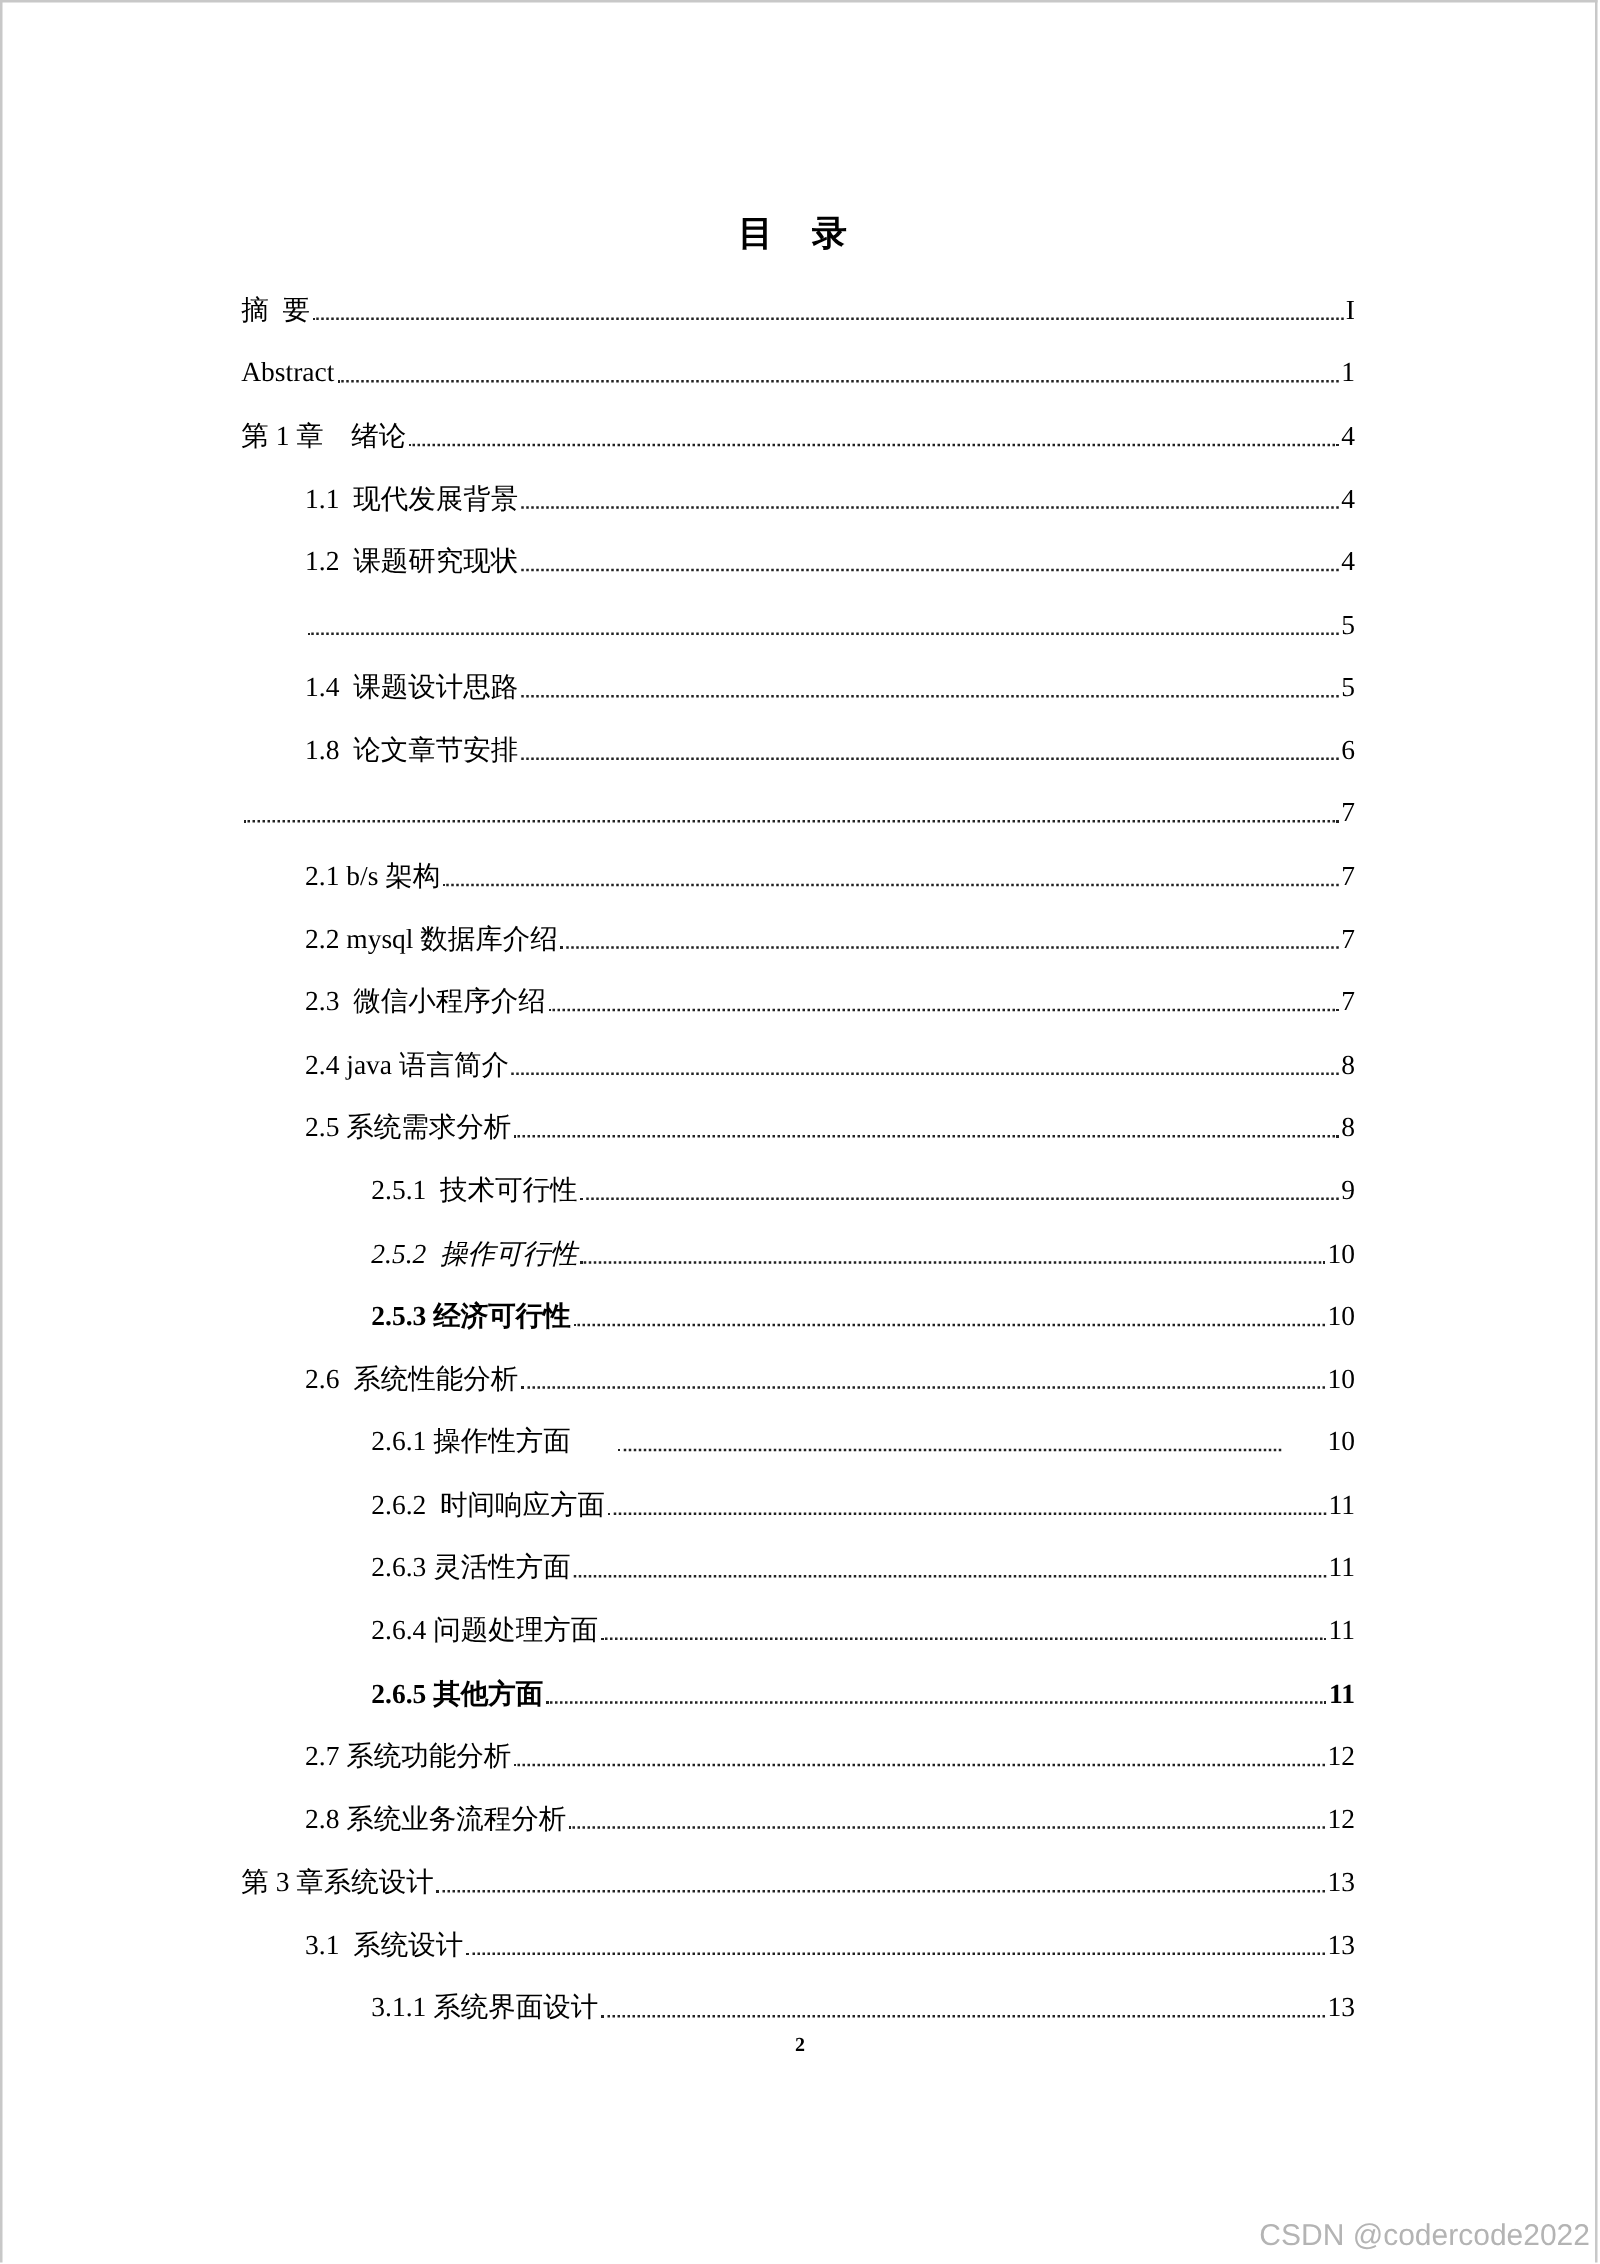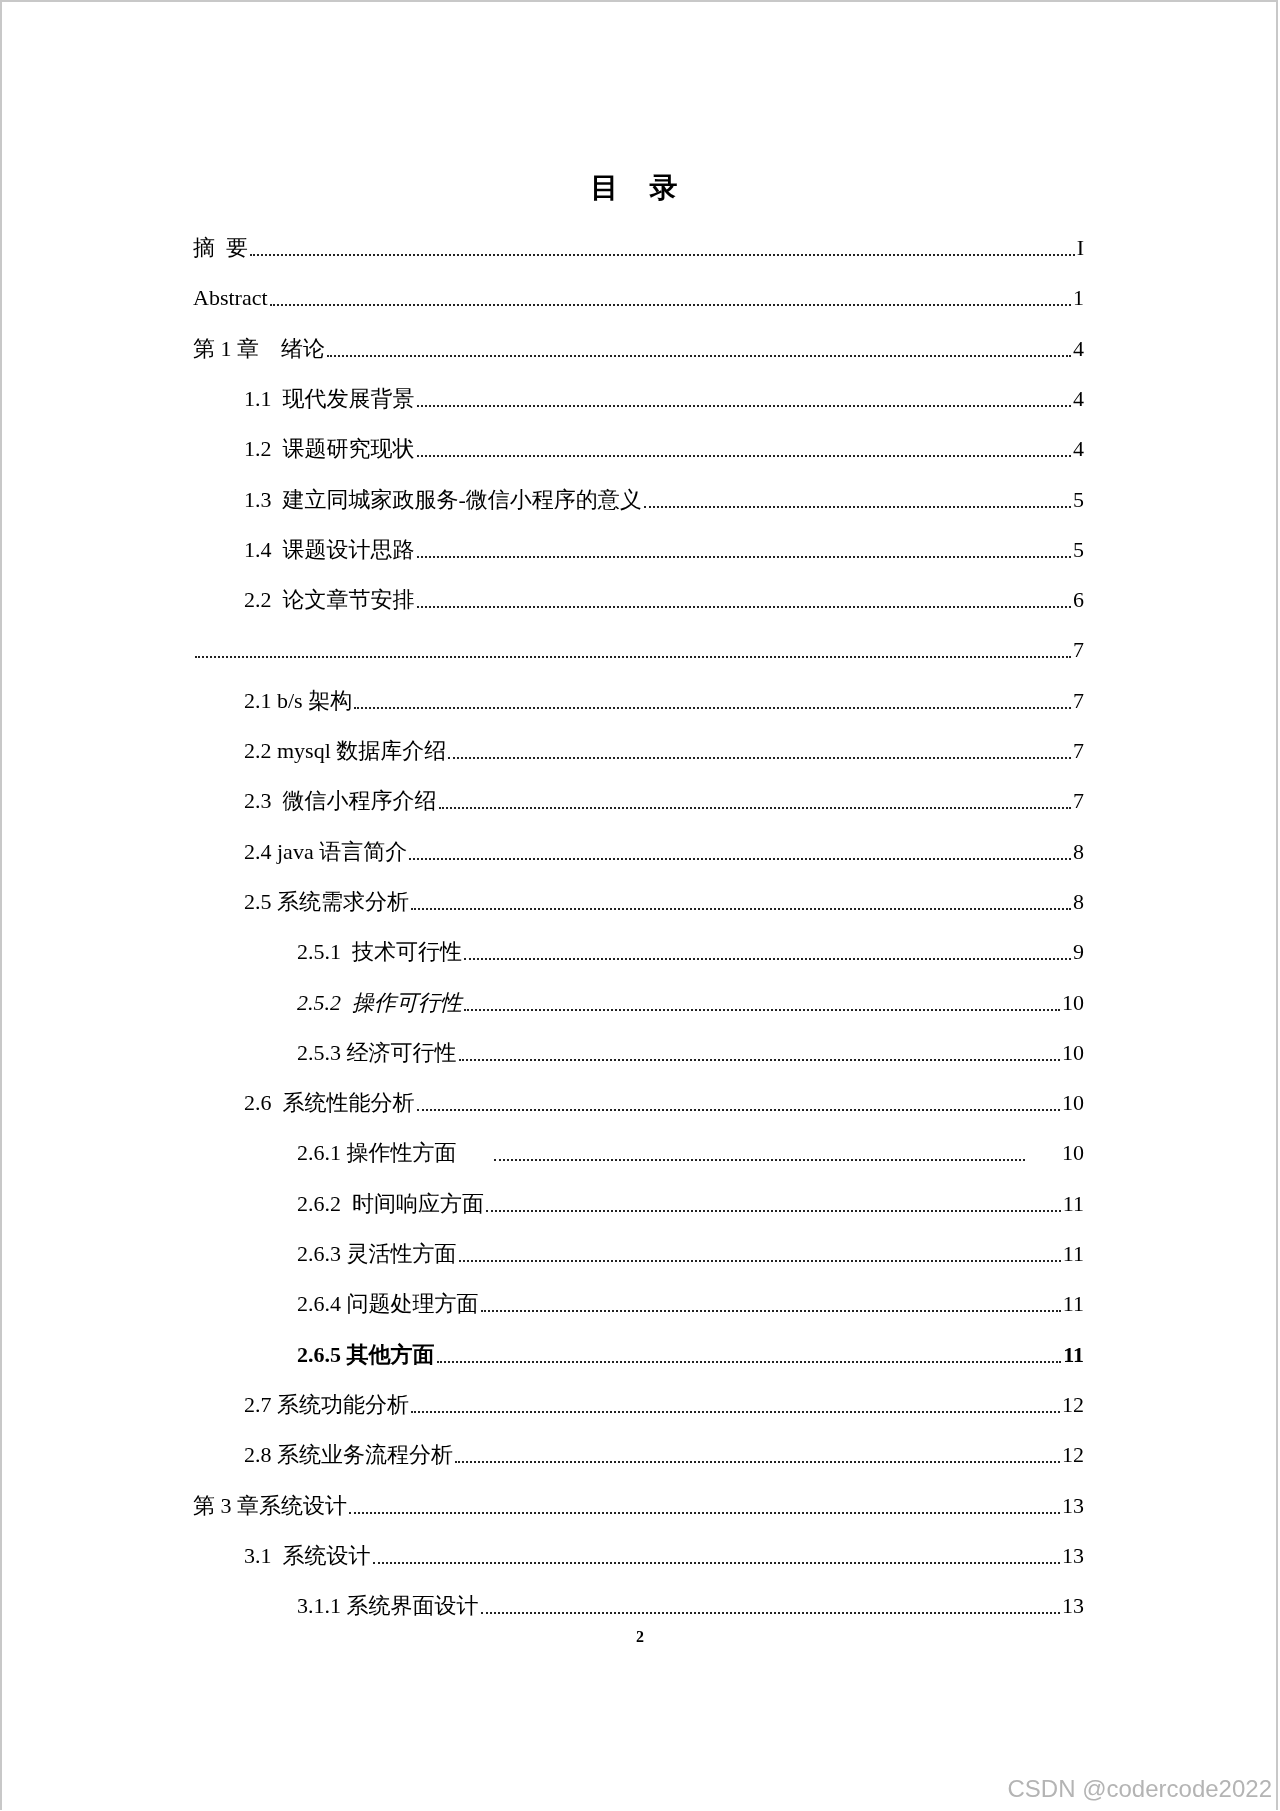--- a/index.html
+++ b/index.html
@@ -67,31 +67,30 @@
       <span class="toc-label" style="white-space: pre;">1.1  现代发展背景</span>
       <span class="toc-leader"></span>
       <span class="toc-page">4</span>
     </div>
     <div class="toc-row lvl-2" style="top: 434.2px;">
       <span class="toc-label" style="white-space: pre;">1.2  课题研究现状</span>
       <span class="toc-leader"></span>
       <span class="toc-page">4</span>
     </div>
     <div class="toc-row lvl-2" style="top: 484.5px;">
-      <span class="toc-label" style="white-space: pre;">1.3  建立同城家政服务-微信小程序的意义</span>
       <span class="toc-leader"></span>
       <span class="toc-page">5</span>
     </div>
     <div class="toc-row lvl-2" style="top: 534.8px;">
       <span class="toc-label" style="white-space: pre;">1.4  课题设计思路</span>
       <span class="toc-leader"></span>
       <span class="toc-page">5</span>
     </div>
     <div class="toc-row lvl-2" style="top: 585.1px;">
-      <span class="toc-label" style="white-space: pre;">2.2  论文章节安排</span>
+      <span class="toc-label" style="white-space: pre;">1.8  论文章节安排</span>
       <span class="toc-leader"></span>
       <span class="toc-page">6</span>
     </div>
     <div class="toc-row lvl-1" style="top: 635.4px;">
       <span class="toc-leader"></span>
       <span class="toc-page">7</span>
     </div>
     <div class="toc-row lvl-2" style="top: 685.7px;">
       <span class="toc-label" style="white-space: pre;">2.1 b/s 架构</span>
       <span class="toc-leader"></span>
@@ -121,21 +120,21 @@
       <span class="toc-label" style="white-space: pre; text-align: right;">2.5.1  技术可行性</span>
       <span class="toc-leader"></span>
       <span class="toc-page">9</span>
     </div>
     <div class="toc-row lvl-3" style="top: 987.5px;">
       <span class="toc-label" style="white-space: pre; font-style: italic;">2.5.2  操作可行性</span>
       <span class="toc-leader"></span>
       <span class="toc-page">10</span>
     </div>
     <div class="toc-row lvl-3" style="top: 1037.8px;">
-      <span class="toc-label" style="white-space: pre;">2.5.3 经济可行性</span>
+      <span class="toc-label" style="white-space: pre; font-weight: bold;">2.5.3 经济可行性</span>
       <span class="toc-leader"></span>
       <span class="toc-page">10</span>
     </div>
     <div class="toc-row lvl-2" style="top: 1088.1px;">
       <span class="toc-label" style="white-space: pre;">2.6  系统性能分析</span>
       <span class="toc-leader"></span>
       <span class="toc-page">10</span>
     </div>
     <div class="toc-row lvl-3" style="top: 1138.4px; gap: 35px;">
       <span class="toc-label" style="white-space: pre;">2.6.1 操作性方面</span>

